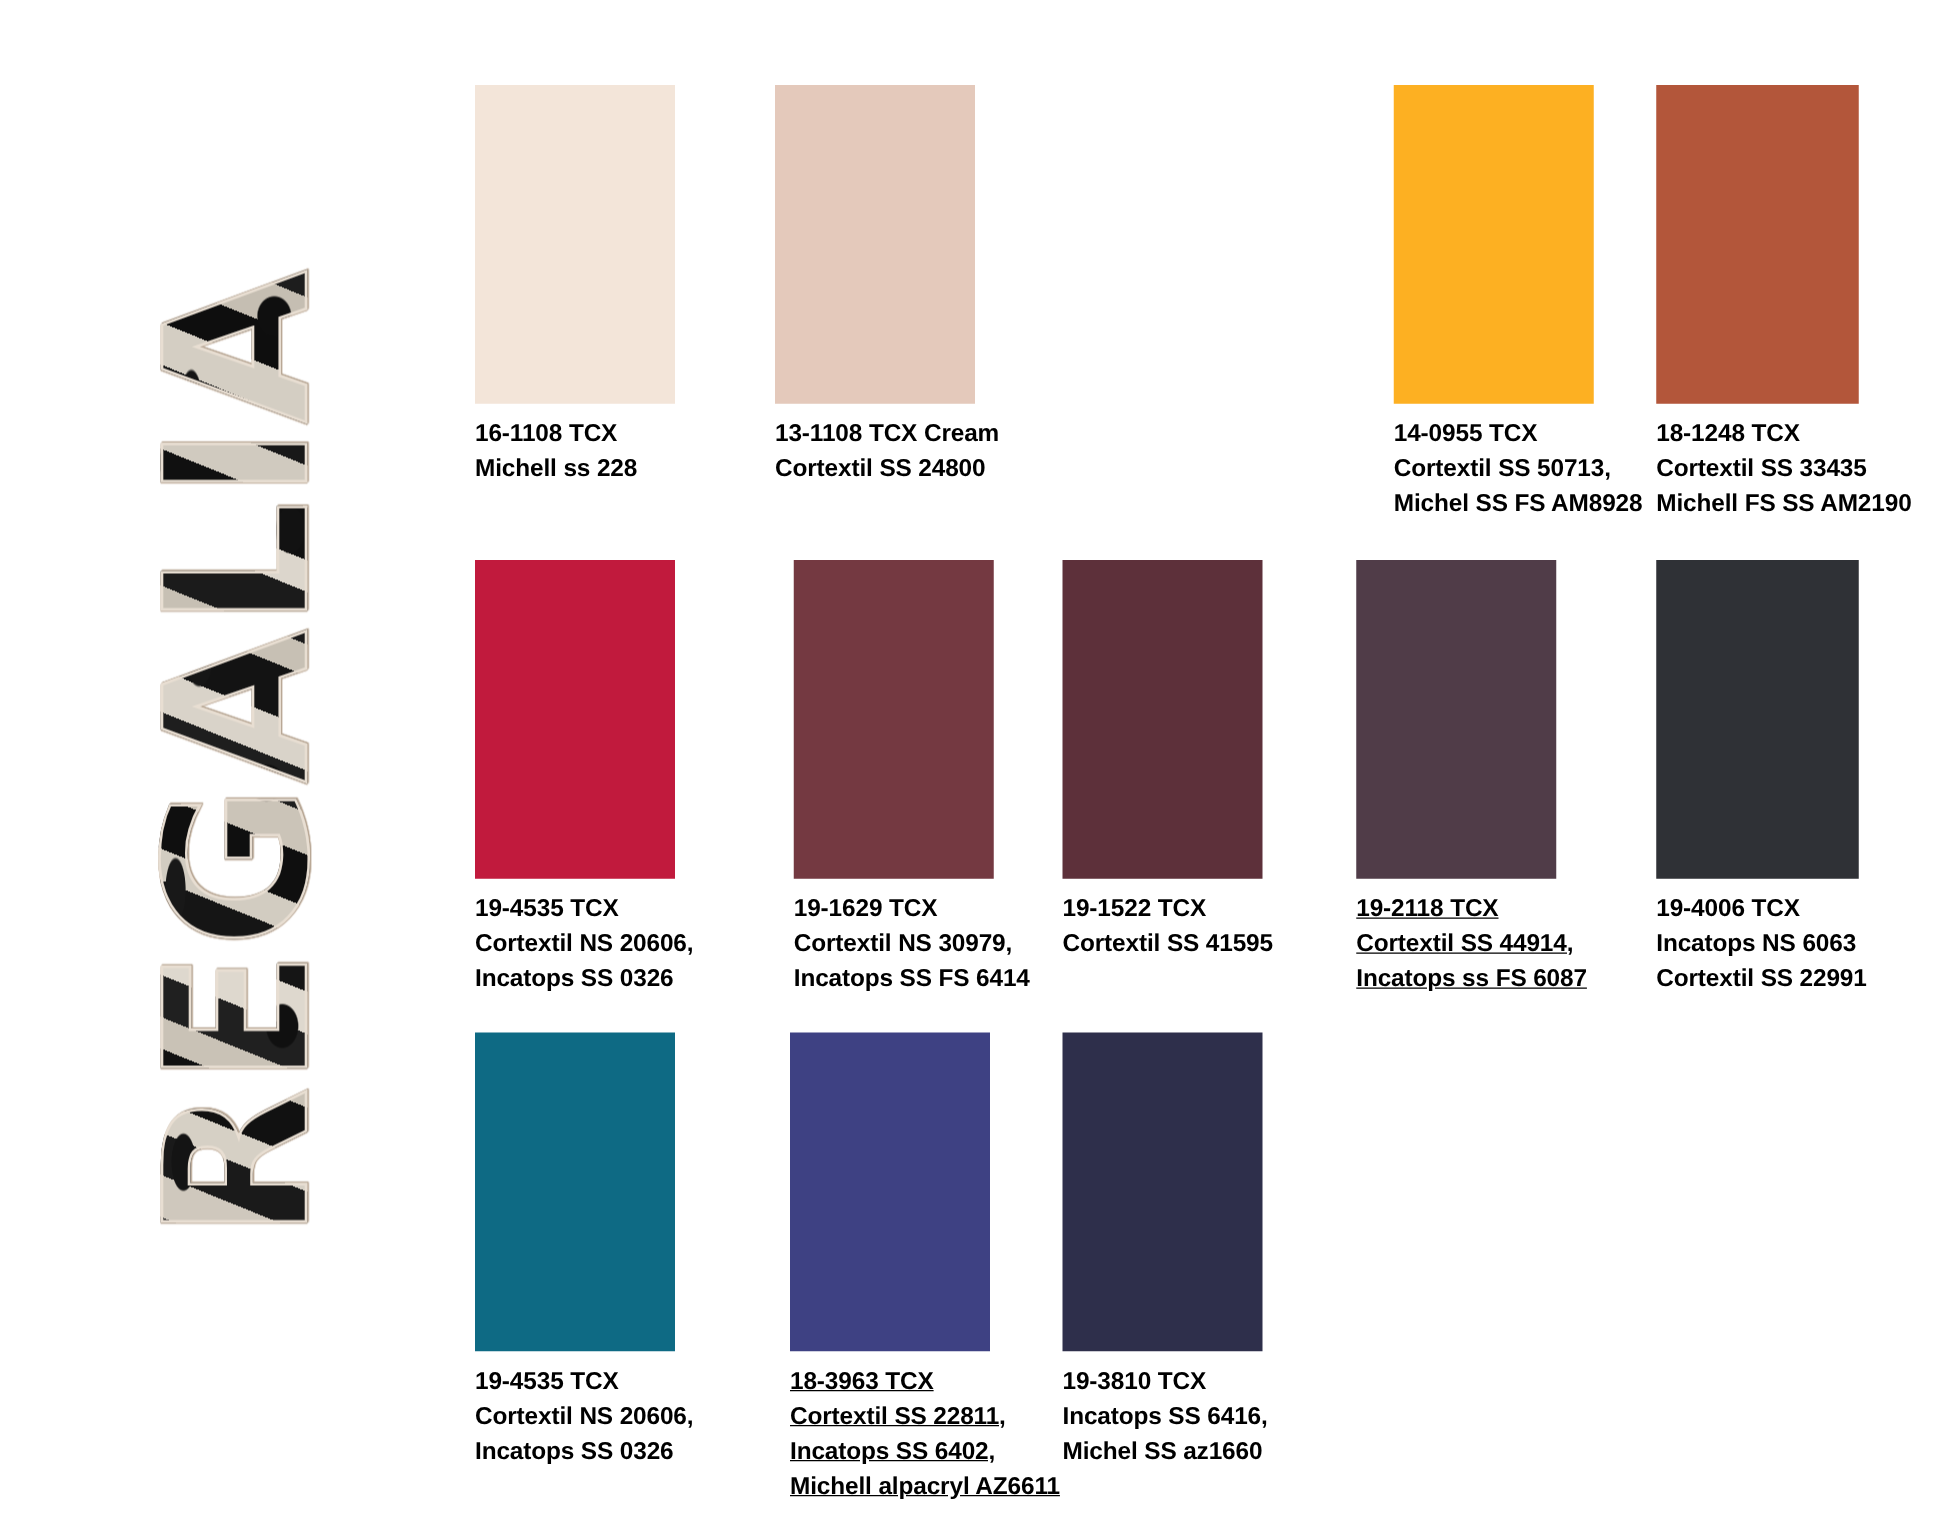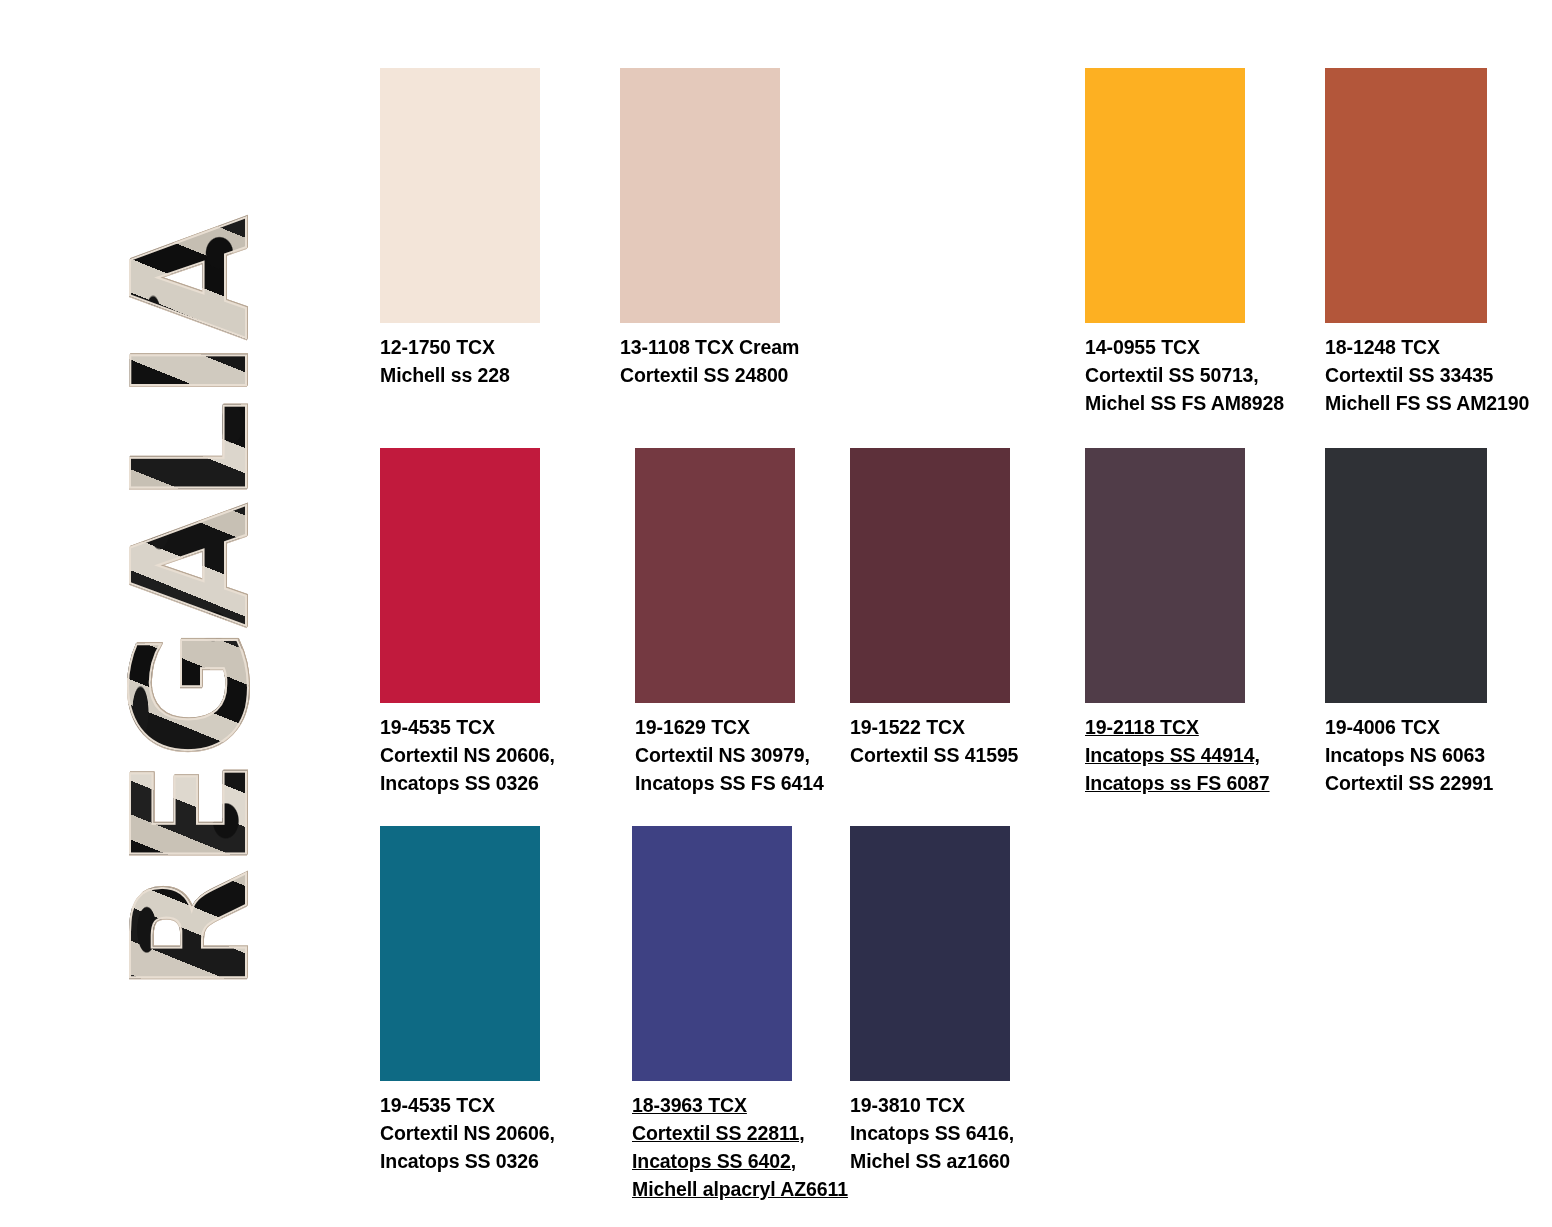--- a/index.html
+++ b/index.html
@@ -126,32 +126,32 @@
     <div class="title-rot">
       <span class="title-word">REGALIA</span>
     </div>
   </div>
 
   <div id="palette">
       <div class="swatch-row" style="top: 68px;">
         <div class="swatch-cell" style="left: 0px;">
           <div class="chip" style="width: 160px; background: rgb(243, 229, 217);"></div>
           <div class="caption">
-            <span class="line">12-1750 TCX</span>
+            <span class="line">16-1108 TCX</span>
             <span class="line">Michell ss 228</span>
           </div>
         </div>
         <div class="swatch-cell" style="left: 240px;">
           <div class="chip" style="width: 160px; background: rgb(228, 201, 187);"></div>
           <div class="caption">
             <span class="line">13-1108 TCX Cream</span>
             <span class="line">Cortextil SS 24800</span>
           </div>
         </div>
-        <div class="swatch-cell" style="left: 705px;">
+        <div class="swatch-cell" style="left: 735px;">
           <div class="chip" style="width: 160px; background: rgb(253, 176, 34);"></div>
           <div class="caption">
             <span class="line">14-0955 TCX</span>
             <span class="line">Cortextil SS 50713,</span>
             <span class="line">Michel SS FS AM8928</span>
           </div>
         </div>
         <div class="swatch-cell" style="left: 945px;">
           <div class="chip" style="width: 162px; background: rgb(179, 86, 58);"></div>
           <div class="caption">
@@ -182,21 +182,21 @@
           <div class="chip" style="width: 160px; background: rgb(93, 48, 58);"></div>
           <div class="caption">
             <span class="line">19-1522 TCX</span>
             <span class="line">Cortextil SS 41595</span>
           </div>
         </div>
         <div class="swatch-cell" style="left: 705px; text-decoration: underline;">
           <div class="chip" style="width: 160px; background: rgb(80, 60, 72);"></div>
           <div class="caption">
             <span class="line">19-2118 TCX</span>
-            <span class="line">Incatops SS 44914,</span>
+            <span class="line">Cortextil SS 44914,</span>
             <span class="line">Incatops ss FS 6087</span>
           </div>
         </div>
         <div class="swatch-cell" style="left: 945px;">
           <div class="chip" style="width: 162px; background: rgb(47, 49, 54);"></div>
           <div class="caption">
             <span class="line">19-4006 TCX</span>
             <span class="line">Incatops NS 6063</span>
             <span class="line">Cortextil SS 22991</span>
           </div>

